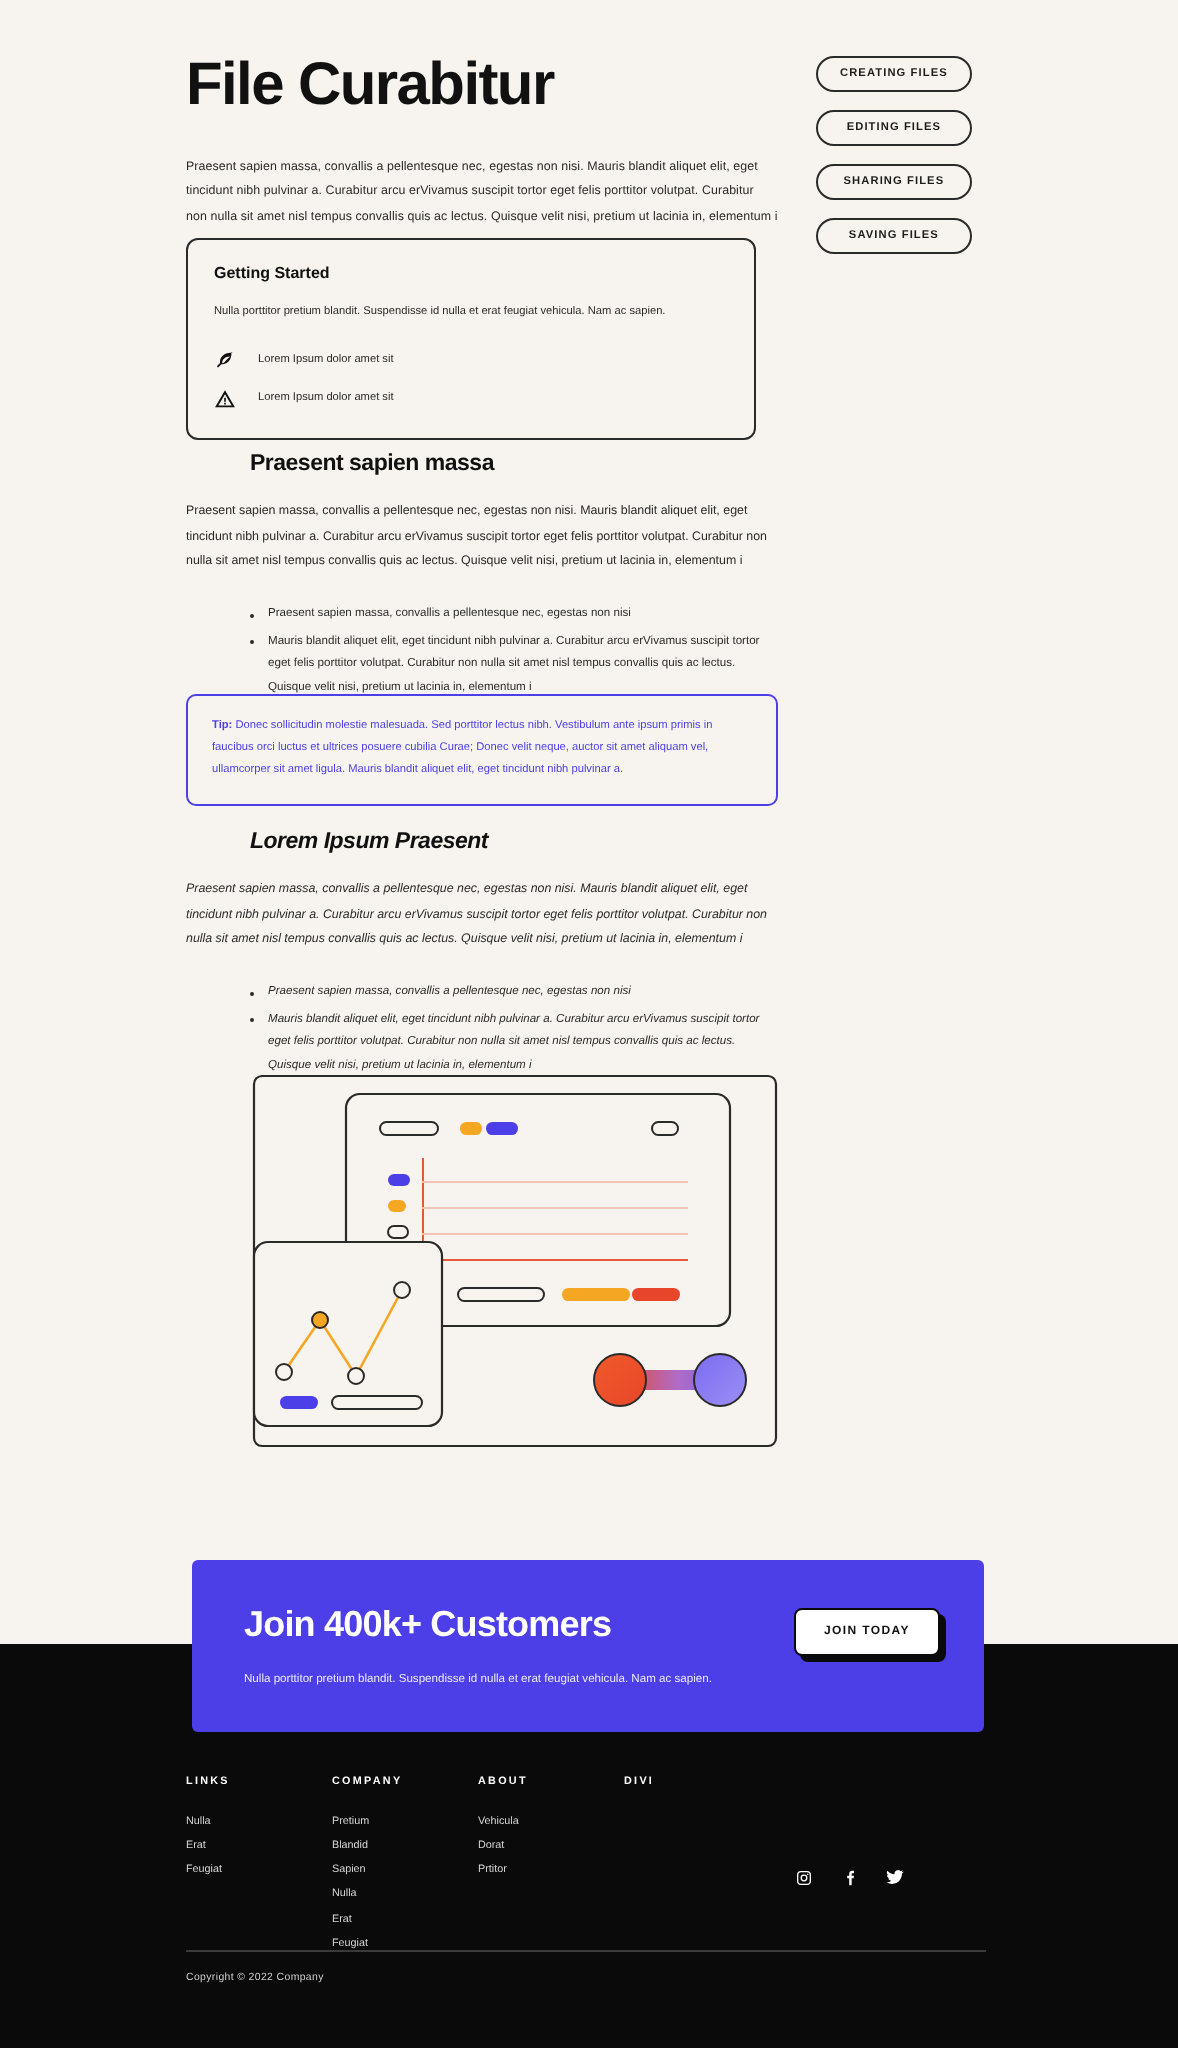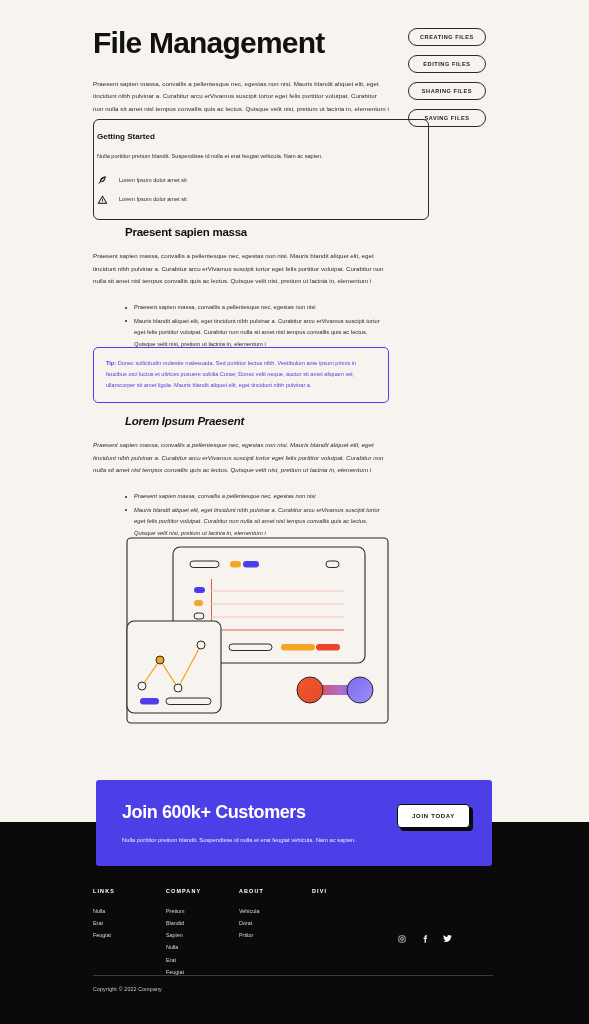--- a/index.html
+++ b/index.html
@@ -87,24 +87,24 @@
     text-align: center;
     white-space: nowrap;
     cursor: pointer;
   }
 
   
   .gs-card {
     position: absolute;
     left: 93px;
     top: 119px;
-    width: 336px;
+    width: 285px;
     border: 1.2px solid #2a2a2a;
     border-radius: 6px;
-    padding: 12px 13px 14px 3px;
+    padding: 12px 13px 14px 13px;
     background: transparent;
   }
 
   .gs-title {
     font-size: 8px;
     font-weight: 700;
     color: #111;
     margin-bottom: 11px;
   }
 
@@ -331,21 +331,21 @@
 </style>
 </head>
 <body>
 
 <div id="page">
 
   <div class="light-bg"></div>
   <div class="dark-bg"></div>
 
   <div class="content-col">
-    <h1 class="page-title">File Management</h1>
+    <h1 class="page-title">File Curabitur</h1>
     <p class="body-text">Praesent sapien massa, convallis a pellentesque nec, egestas non nisi. Mauris blandit aliquet elit, eget tincidunt nibh pulvinar a. Curabitur arcu erVivamus suscipit tortor eget felis porttitor volutpat. Curabitur non nulla sit amet nisl tempus convallis quis ac lectus. Quisque velit nisi, pretium ut lacinia in, elementum i</p>
   </div>
 
   <div class="nav-pills">
     <div class="pill">CREATING FILES</div>
     <div class="pill">EDITING FILES</div>
     <div class="pill">SHARING FILES</div>
     <div class="pill">SAVING FILES</div>
   </div>
 
@@ -447,21 +447,21 @@
       <rect x="14" y="163" width="19" height="6.5" rx="3.2" fill="#4C3FE8"></rect>
       <rect x="40" y="163" width="45" height="6.5" rx="3.2" stroke="#2a2a2a" stroke-width="1" fill="none"></rect>
 
       <rect x="182" y="150" width="62" height="10" fill="url(#gradBar)"></rect>
       <circle cx="184" cy="155" r="13" fill="url(#gradCircleL)" stroke="#2a2a2a" stroke-width="1"></circle>
       <circle cx="234" cy="155" r="13" fill="url(#gradCircleR)" stroke="#2a2a2a" stroke-width="1"></circle>
     </svg>
   </div>
 
   <div class="cta">
-    <div class="cta-title">Join 600k+ Customers</div>
+    <div class="cta-title">Join 400k+ Customers</div>
     <div class="cta-sub">Nulla porttitor pretium blandit. Suspendisse id nulla et erat feugiat vehicula. Nam ac sapien.</div>
     <button class="cta-btn">JOIN TODAY</button>
   </div>
 
   <div class="footer">
     <div class="footer-cols">
 
       <div class="fcol">
         <div class="fcol-title">LINKS</div>
         <a class="fcol-link">Nulla</a>

